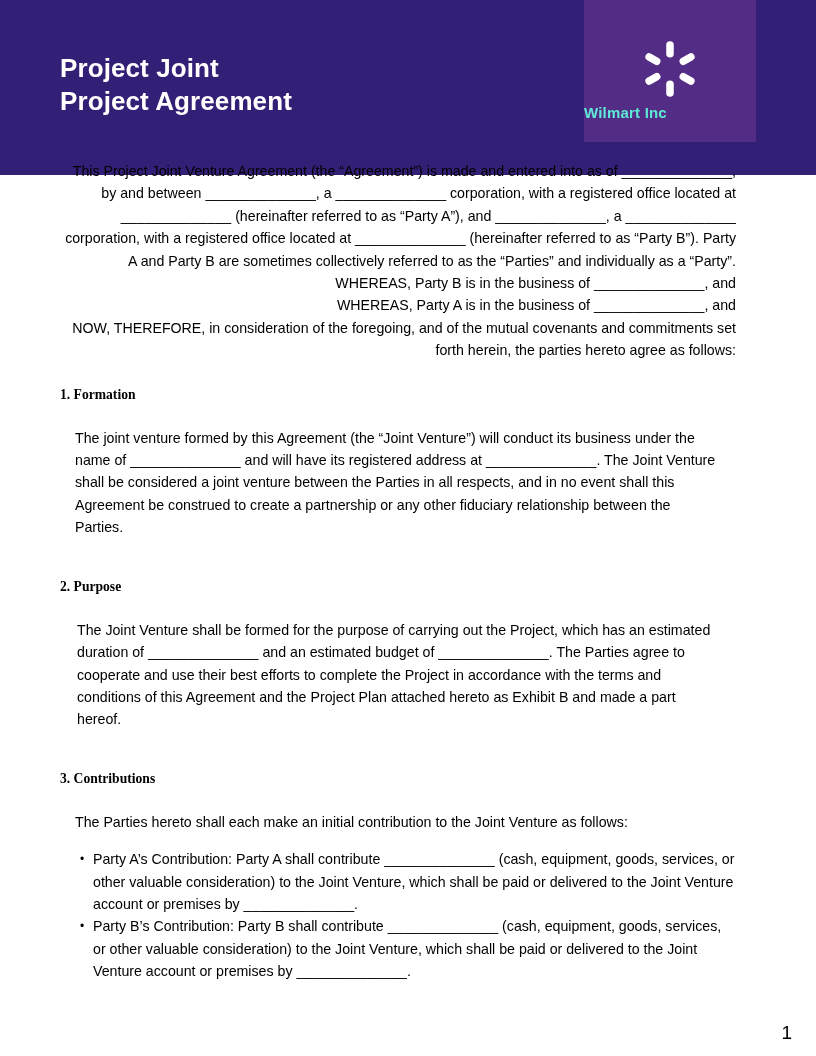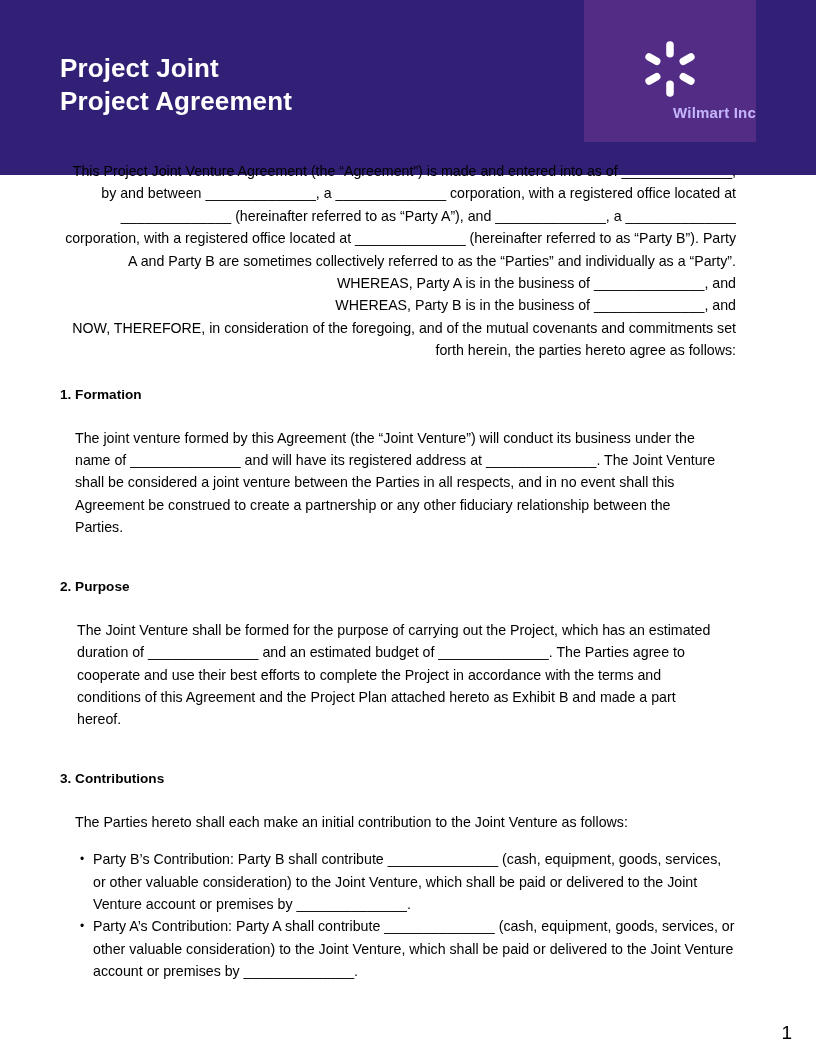--- a/index.html
+++ b/index.html
@@ -55,22 +55,22 @@
     top: 40px;
     transform: translateX(-50%);
     width: 58px;
     height: 58px;
   }
   .logo-name {
     position: absolute;
     left: 0;
     right: 0;
     top: 104px;
-    text-align: right;
-    color: #c4b5fd;
+    text-align: left;
+    color: #5eead4;
     font-size: 15px;
     font-weight: bold;
     letter-spacing: 0.2px;
   }
 
   
   .doc-body {
     position: absolute;
     left: 60px;
     top: 160px;
@@ -84,20 +84,21 @@
     text-align: left;
   }
   .block-intro p.para { margin: 0; text-align: right; }
 
   h2.section-heading {
     margin: 0;
     font-size: 13.6px;
     font-weight: bold;
     line-height: 20px;
     color: #000000;
+    font-family: Liberation Serif, serif;
   }
 
   .gap-before-heading { height: 23px; }
   .gap-after-heading  { height: 7px; }
 
   .indent-2 { padding-left: 2px; }
 
   ul.bullets {
     margin: 0;
     padding: 0;
@@ -152,39 +153,39 @@
       </svg>
     </span>
     <div class="logo-name">Wilmart Inc</div>
   </div>
 </div>
 
 <div class="doc-body">
 
   <div class="block-intro">
     <p class="para">This Project Joint Venture Agreement (the “Agreement”) is made and entered into as of ______________, by and between ______________, a ______________ corporation, with a registered office located at ______________ (hereinafter referred to as “Party A”), and ______________, a ______________ corporation, with a registered office located at ______________ (hereinafter referred to as “Party B”). Party A and Party B are sometimes collectively referred to as the “Parties” and individually as a “Party”.</p>
+    <p class="para">WHEREAS, Party B is in the business of ______________, and</p>
     <p class="para">WHEREAS, Party A is in the business of ______________, and</p>
-    <p class="para">WHEREAS, Party B is in the business of ______________, and</p>
     <p class="para">NOW, THEREFORE, in consideration of the foregoing, and of the mutual covenants and commitments set forth herein, the parties hereto agree as follows:</p>
   </div>
 
   <div class="gap-before-heading"></div>
   <h2 class="section-heading">1. Formation</h2>
   <div class="gap-after-heading"></div>
   <p class="para">The joint venture formed by this Agreement (the “Joint Venture”) will conduct its business under the name of ______________ and will have its registered address at ______________. The Joint Venture shall be considered a joint venture between the Parties in all respects, and in no event shall this Agreement be construed to create a partnership or any other fiduciary relationship between the Parties.</p>
 
   <div class="gap-before-heading"></div>
   <h2 class="section-heading">2. Purpose</h2>
   <div class="gap-after-heading"></div>
   <p class="para indent-2">The Joint Venture shall be formed for the purpose of carrying out the Project, which has an estimated duration of ______________ and an estimated budget of ______________. The Parties agree to cooperate and use their best efforts to complete the Project in accordance with the terms and conditions of this Agreement and the Project Plan attached hereto as Exhibit B and made a part hereof.</p>
 
   <div class="gap-before-heading"></div>
   <h2 class="section-heading">3. Contributions</h2>
   <div class="gap-after-heading"></div>
   <p class="para">The Parties hereto shall each make an initial contribution to the Joint Venture as follows:</p>
   <ul class="bullets">
+    <li>Party A’s Contribution: Party A shall contribute ______________ (cash, equipment, goods, services, or other valuable consideration) to the Joint Venture, which shall be paid or delivered to the Joint Venture account or premises by ______________.</li>
     <li>Party B’s Contribution: Party B shall contribute ______________ (cash, equipment, goods, services, or other valuable consideration) to the Joint Venture, which shall be paid or delivered to the Joint Venture account or premises by ______________.</li>
-    <li>Party A’s Contribution: Party A shall contribute ______________ (cash, equipment, goods, services, or other valuable consideration) to the Joint Venture, which shall be paid or delivered to the Joint Venture account or premises by ______________.</li>
   </ul>
 
 </div>
 
 <div class="page-number">1</div>
 
 </body></html>

